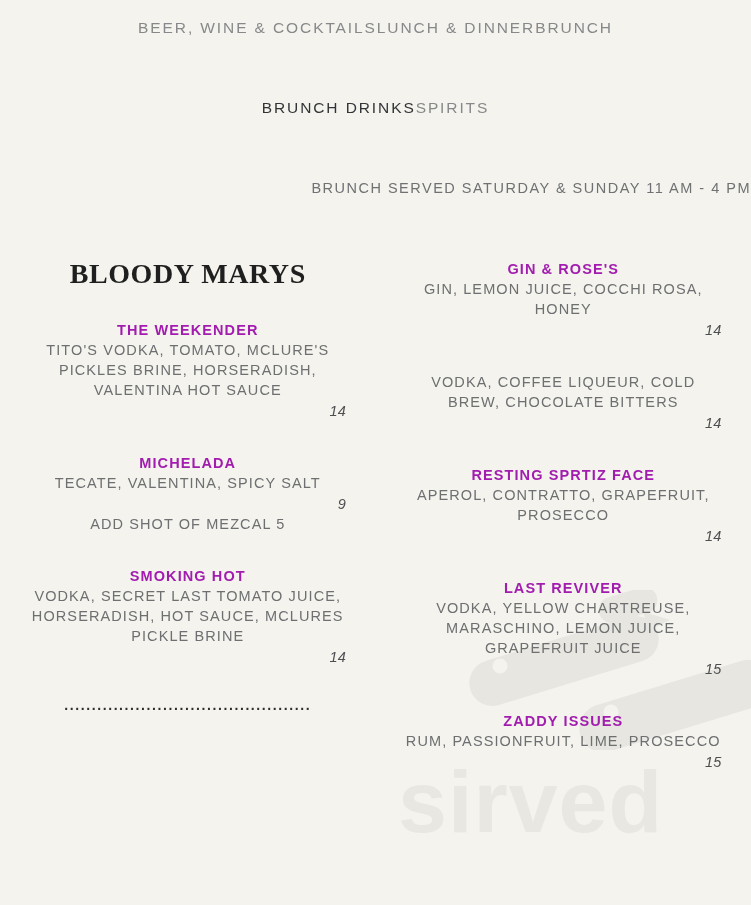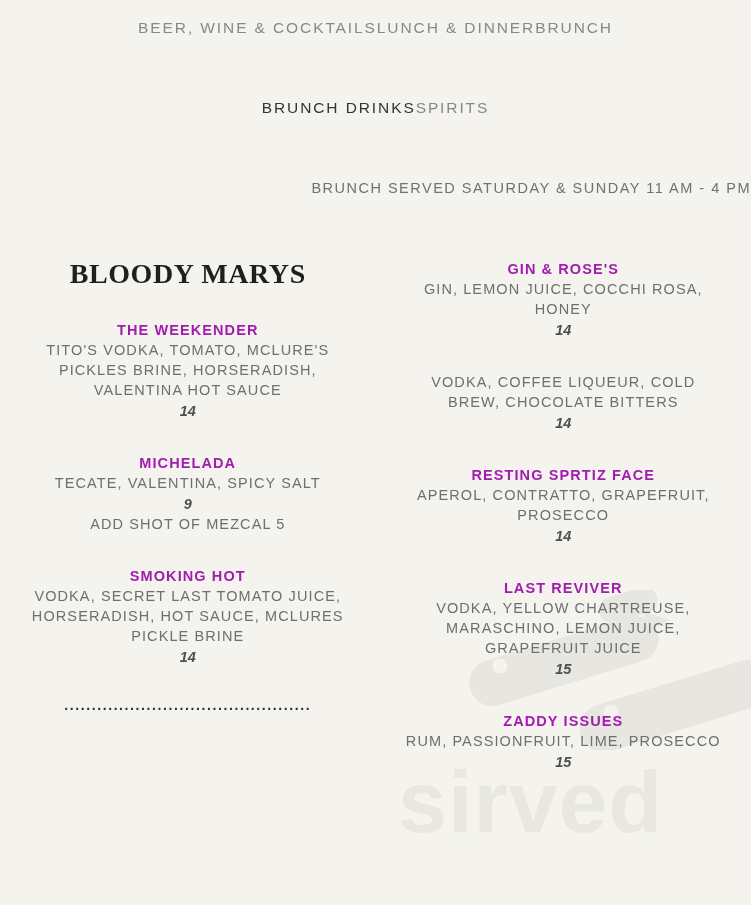--- a/index.html
+++ b/index.html
@@ -41,22 +41,22 @@
   .menu-item { max-width:316px; margin:0 auto 32px; }
   .item-name {
     font-size:14.5px; font-weight:700; letter-spacing:1.1px;
     color:#a21caf; line-height:20px;
   }
   .item-desc {
     font-size:14.5px; letter-spacing:1.1px;
     color:#6d6f71; line-height:20px;
   }
   .item-price {
-    font-size:14.5px; font-style:italic; font-weight:700;
-    color:#4e4f51; line-height:20px; margin-top:1px;
+    font-size:14.5px; font-style:italic; font-weight:400;
+    color:#4e4f51; line-height:20px; margin-top:1px;text-align:right;
   }
   .item-note {
     font-size:14.5px; letter-spacing:1.1px;
     color:#6d6f71; line-height:20px;
   }
   .dotted-separator {
     margin:14px auto 0; width:312px;
     white-space:nowrap; overflow:hidden;
     color:#2e2e2e; font-size:14px; letter-spacing:1.6px;
     line-height:12px; font-weight:700;

